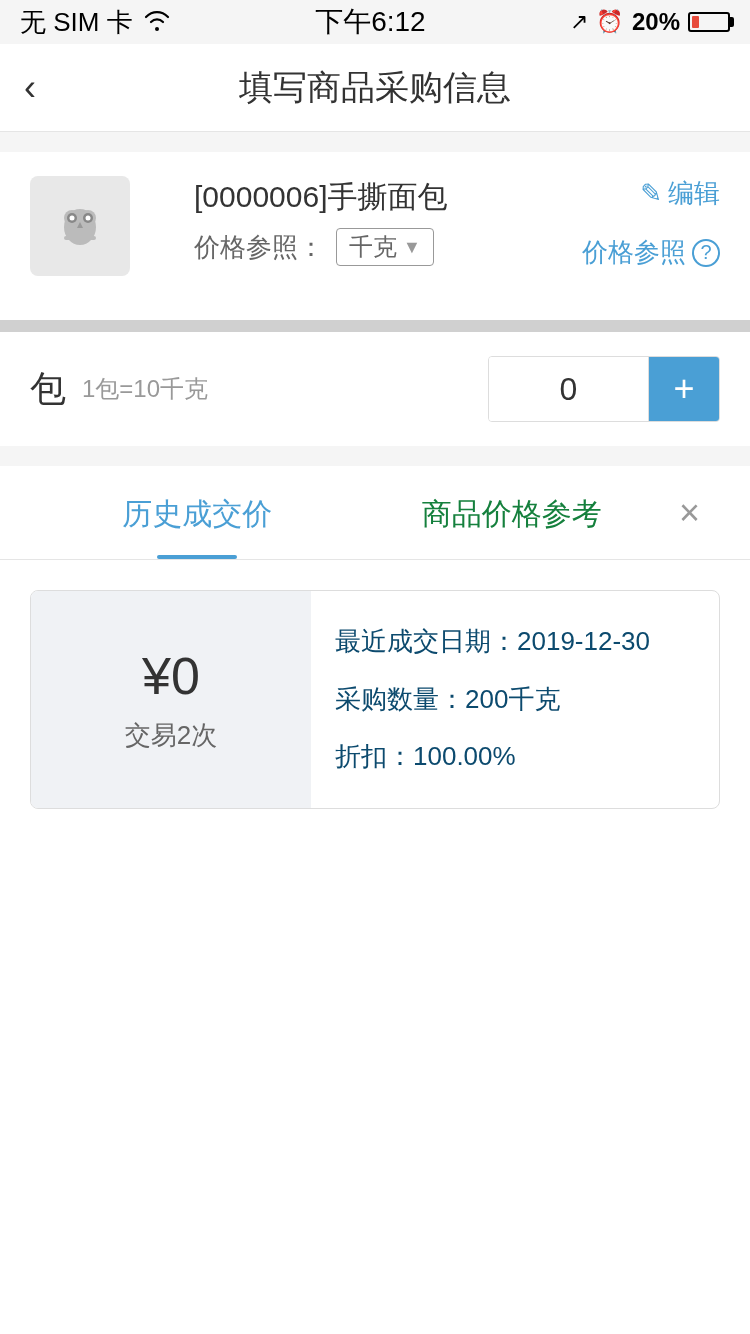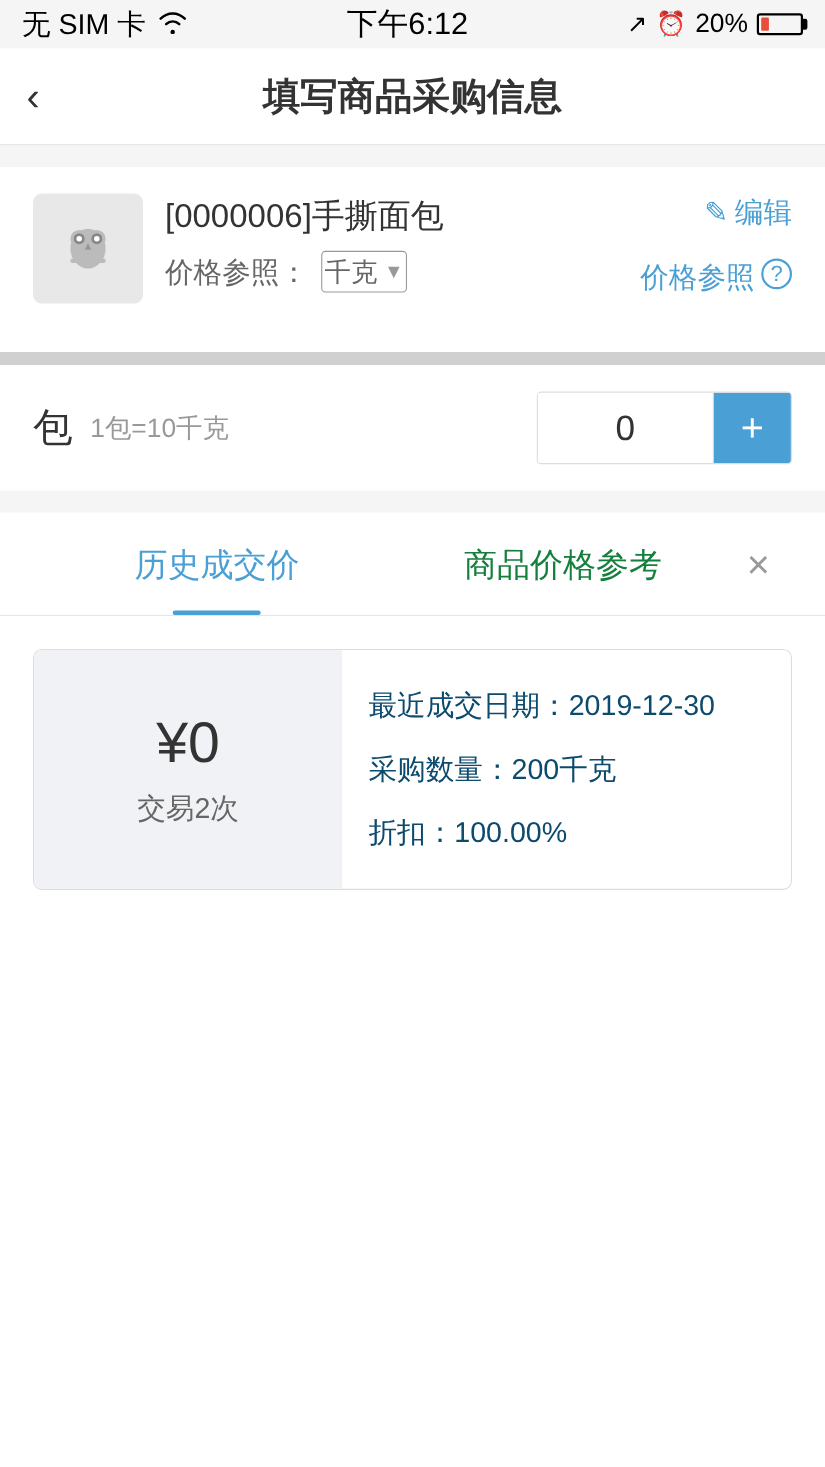--- a/index.html
+++ b/index.html
@@ -88,21 +88,21 @@
     }
     .nav-back {
       position: absolute;
       left: 24px;
       font-size: 36px;
       color: #333;
       cursor: pointer;
     }
     .nav-title {
       font-size: 34px;
-      font-weight: 700;
+      font-weight: 400;
       color: #333;
     }
 
     
     .product-card {
       background: #fff;
       margin-top: 20px;
       padding: 24px 30px;
     }
     .product-header {
@@ -127,38 +127,39 @@
       flex-shrink: 0;
     }
     .owl-icon {
       font-size: 40px;
       color: #999;
     }
     .product-info {
       display: flex;
       flex-direction: column;
       justify-content: space-between;
+      margin-left: 44px;
     }
     .product-name {
       font-size: 30px;
       color: #333;
       font-weight: 400;
       margin-bottom: 10px;
       line-height: 1.4;
     }
     .product-unit-row {
       display: flex;
       align-items: center;
       gap: 12px;
       font-size: 26px;
       color: #666;
     }
     .unit-badge {
       border: 1px solid #999;
-      padding: 2px 2px;
+      padding: 2px 12px;
       border-radius: 4px;
       font-size: 24px;
       color: #666;
       display: flex;
       align-items: center;
       gap: 6px;
     }
     .unit-dropdown-arrow {
       font-size: 18px;
       color: #999;
@@ -169,21 +170,21 @@
       display: flex;
       align-items: center;
       gap: 6px;
       cursor: pointer;
       white-space: nowrap;
     }
     .price-ref-btn {
       font-size: 26px;
       color: #4a9fd5;
       display: flex;
-      align-items: flex-start;
+      align-items: center;
       gap: 6px;
       cursor: pointer;
       white-space: nowrap;
       margin-top: 8px;
     }
     .question-circle {
       width: 28px;
       height: 28px;
       border: 2px solid #4a9fd5;
       border-radius: 50%;
@@ -366,21 +367,21 @@
         <path d="M14 18a2 2 0 1 1 0 4 2 2 0 0 1 0-4z" fill="#000"></path>
         <path d="M8 13c1.6-1.6 3.8-2.6 6-2.6s4.4 1 6 2.6" stroke="#000" stroke-width="2.2" fill="none" stroke-linecap="round"></path>
         <path d="M3 8c3-3 7.1-4.8 11-4.8s8 1.8 11 4.8" stroke="#000" stroke-width="2.2" fill="none" stroke-linecap="round"></path>
       </svg>
     </span>
   </div>
   <div class="status-center">下午6:12</div>
   <div class="status-right">
     <span style="font-size:22px;">↗</span>
     <span style="font-size:22px;">⏰</span>
-    <span style="font-size:24px;">20%</span>
+    <span style="font-size:24px;font-weight:bold;">20%</span>
     <div class="battery-icon">
       <div class="battery-body">
         <div class="battery-fill"></div>
       </div>
     </div>
   </div>
 </div>
 
 <div class="nav-bar">
   <span class="nav-back">‹</span>

